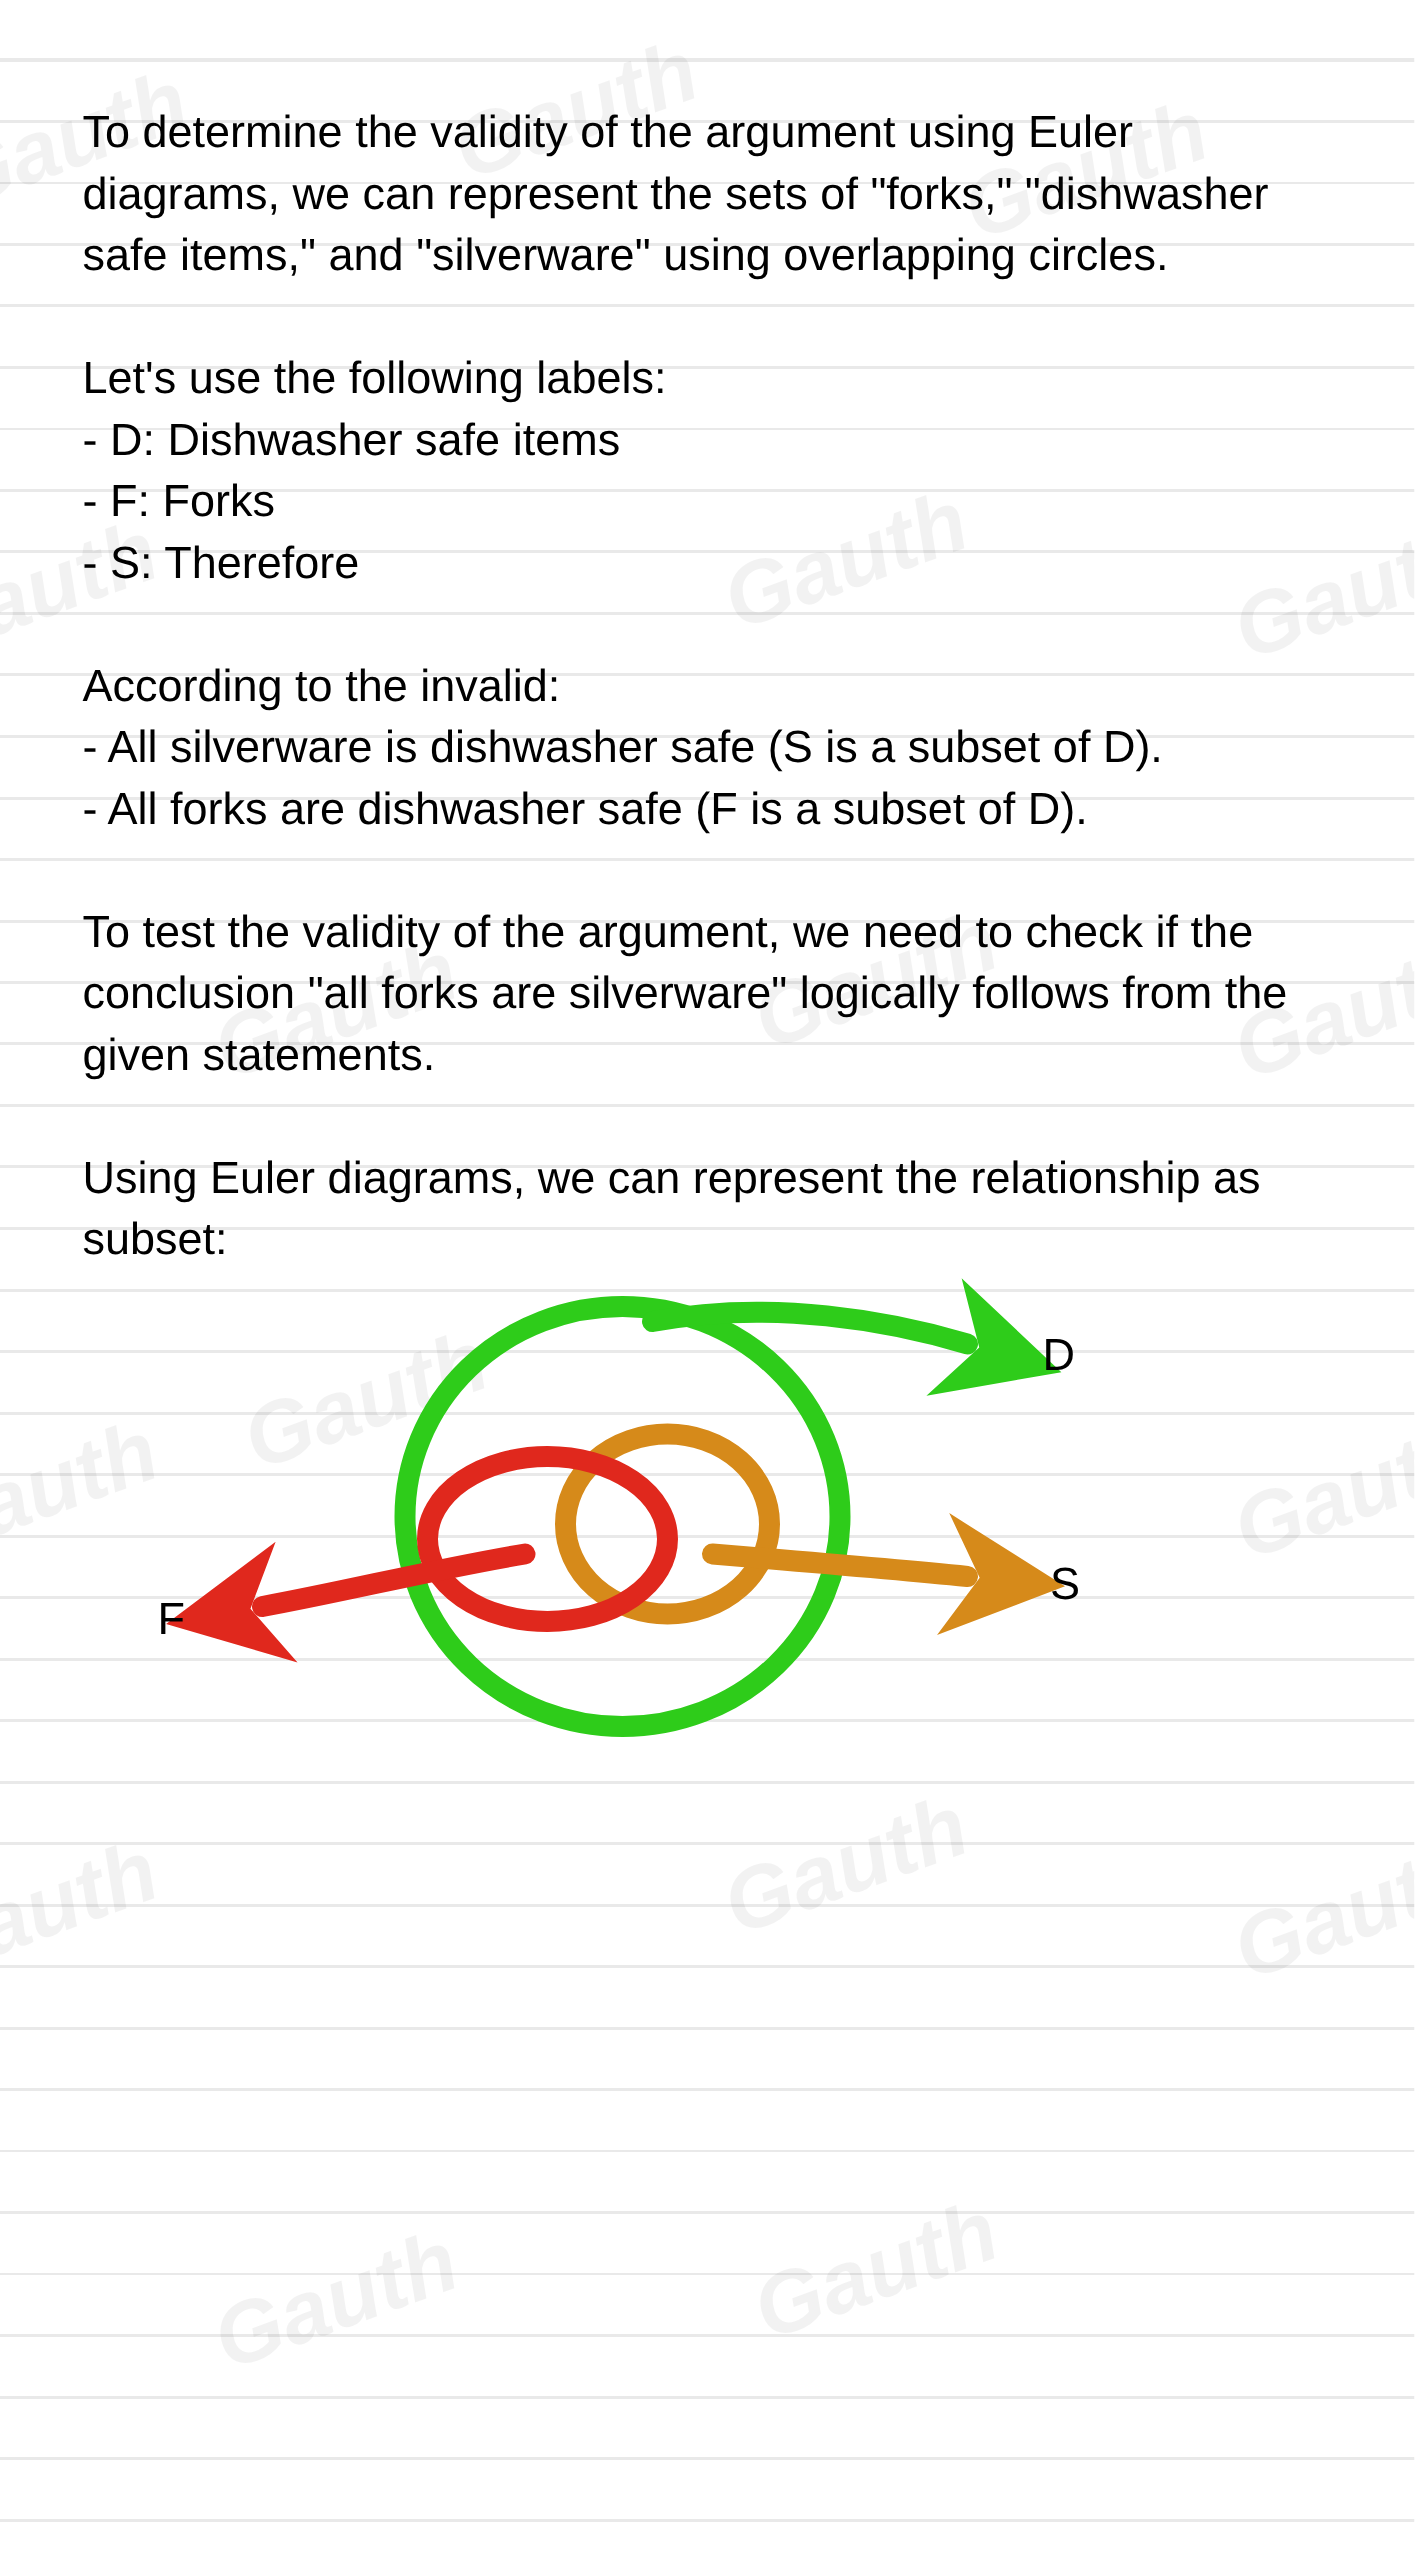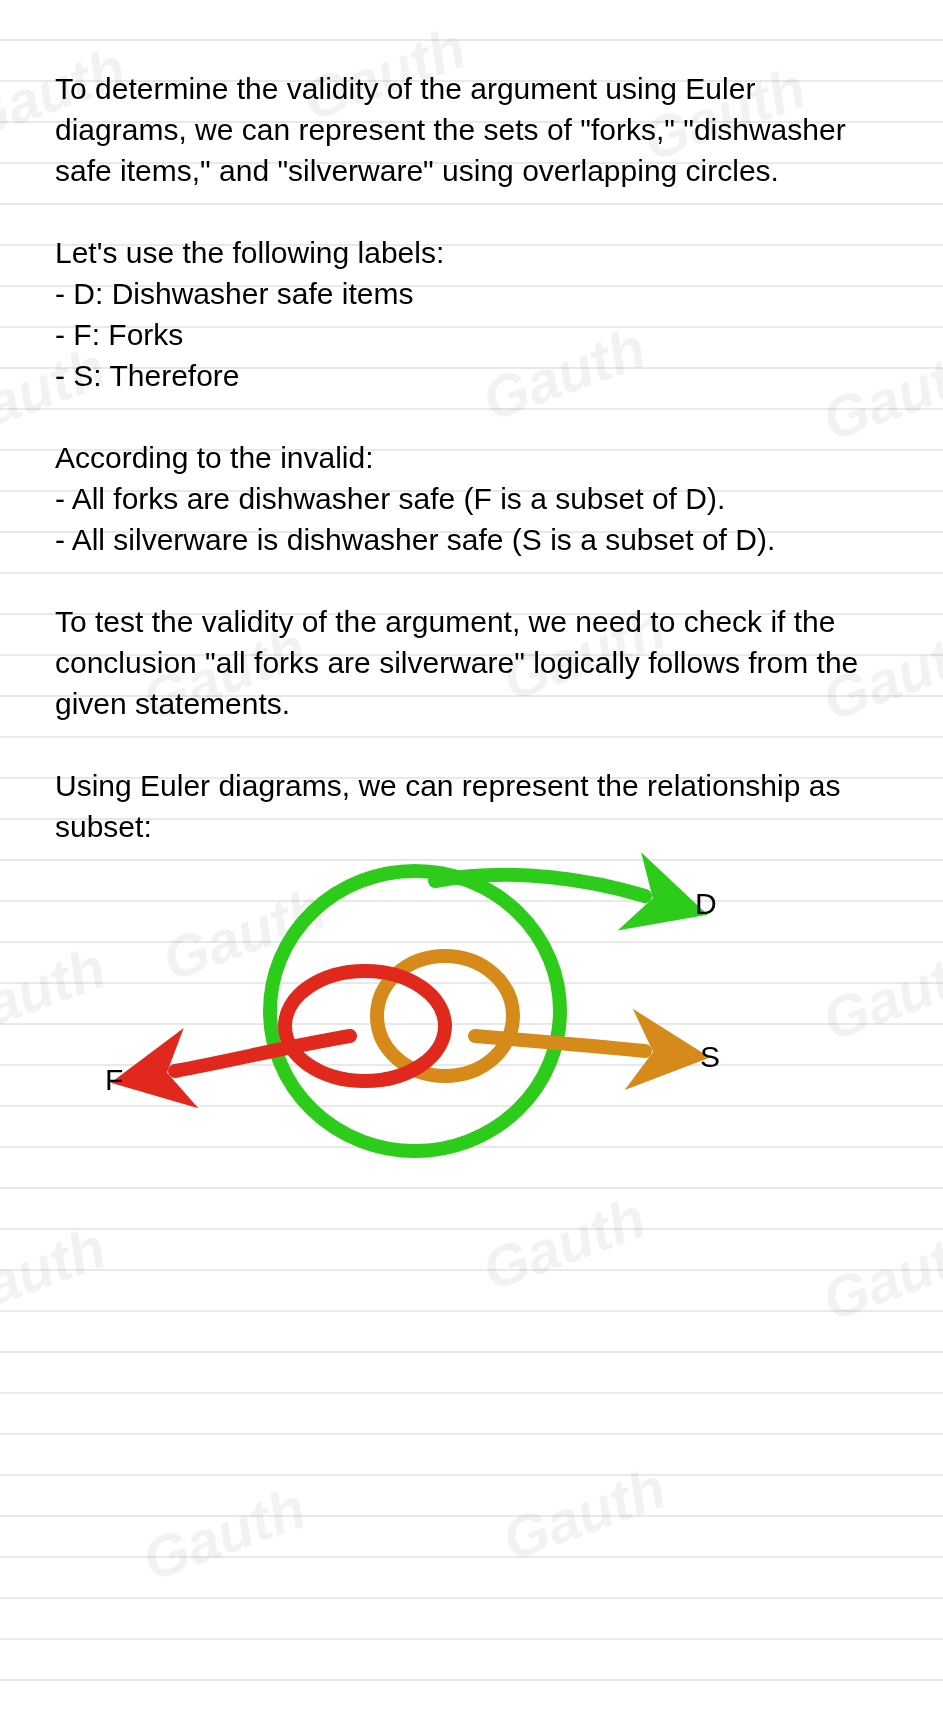--- a/index.html
+++ b/index.html
@@ -98,22 +98,22 @@
     <div class="spacer"></div>
 
     <p class="para">Let's use the following labels:</p>
     <p class="para">- D: Dishwasher safe items</p>
     <p class="para">- F: Forks</p>
     <p class="para">- S: Therefore</p>
 
     <div class="spacer"></div>
 
     <p class="para">According to the invalid:</p>
+    <p class="para">- All silverware is dishwasher safe (S is a subset of D).</p>
     <p class="para">- All forks are dishwasher safe (F is a subset of D).</p>
-    <p class="para">- All silverware is dishwasher safe (S is a subset of D).</p>
 
     <div class="spacer"></div>
 
     <p class="para">To test the validity of the argument, we need to check if the conclusion "all forks are silverware" logically follows from the given statements.</p>
 
     <div class="spacer"></div>
 
     <p class="para">Using Euler diagrams, we can represent the relationship as subset:</p>
 
     <div class="diagram-wrap">

